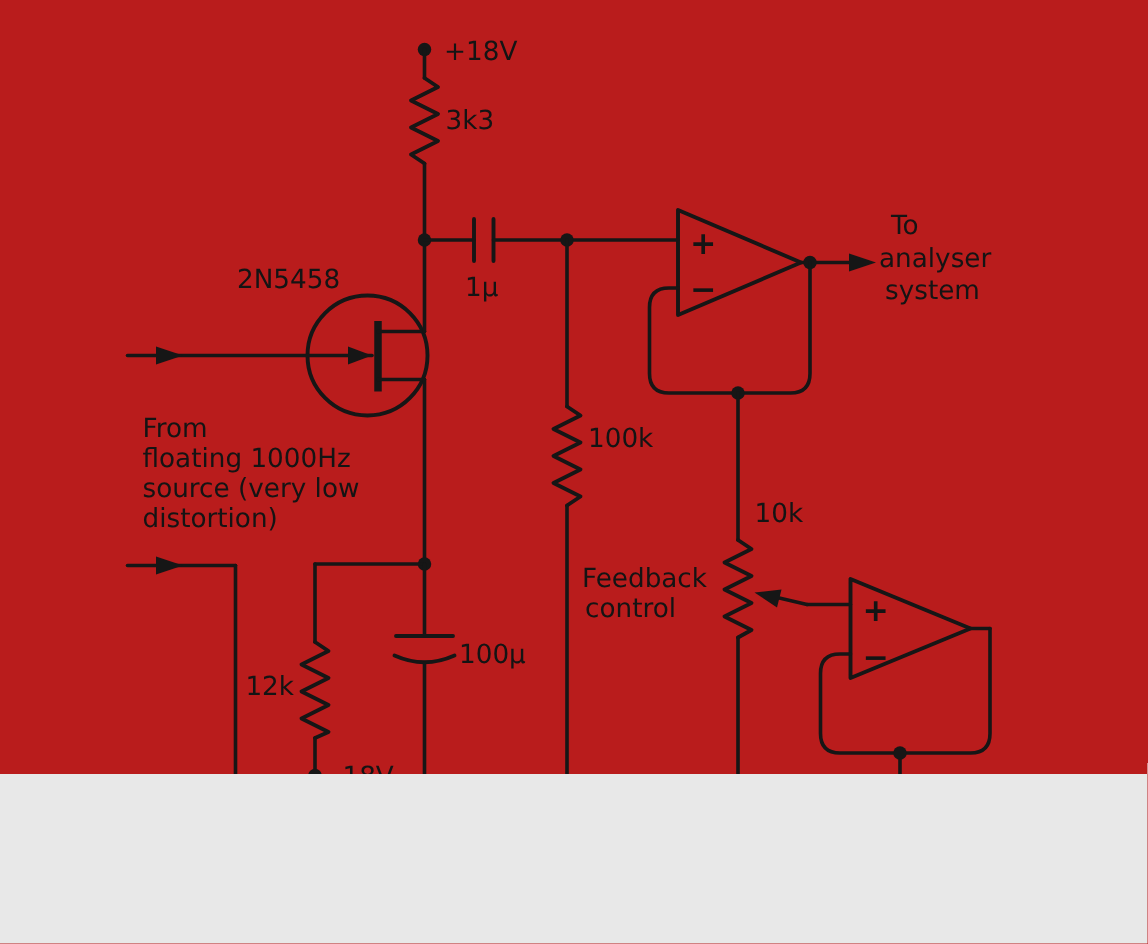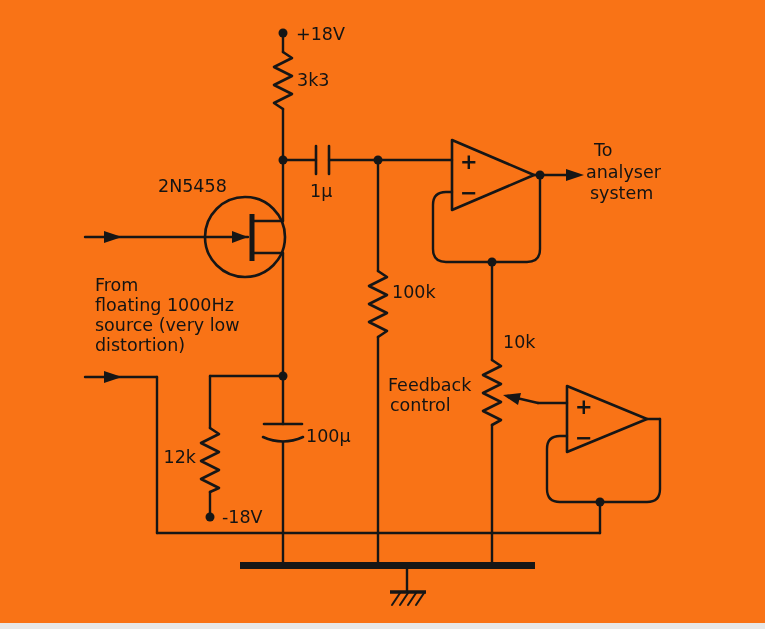--- a/index.html
+++ b/index.html
@@ -1,17 +1,17 @@
 <!DOCTYPE html>
 <html><head>
 <meta charset="utf-8">
 <style>
   html,body{margin:0;padding:0;background:#e8e8e8;}
   #stage{
-    position:relative;width:765px;height:623px;background:#f97316;
+    position:relative;width:765px;height:516px;background:#b91c1c;
     font-family:"DejaVu Sans",sans-serif;overflow:hidden;text-align:center;
   }
   svg{position:absolute;left:0;top:0;}
   .w{fill:none;stroke:#161616;stroke-width:2.4;stroke-linecap:round;stroke-linejoin:round;}
   .comp{fill:none;stroke:#161616;stroke-width:2.6;stroke-linecap:round;stroke-linejoin:round;}
   .thick{stroke:#161616;stroke-width:5;stroke-linecap:butt;}
   .dot{fill:#161616;stroke:none;}
   .arrow{fill:#161616;stroke:none;}
   .lbl{font-family:"DejaVu Sans",sans-serif;font-size:17.5px;fill:#141414;}
   .sign{font-family:"DejaVu Sans",sans-serif;font-size:21px;font-weight:700;fill:#141414;}

